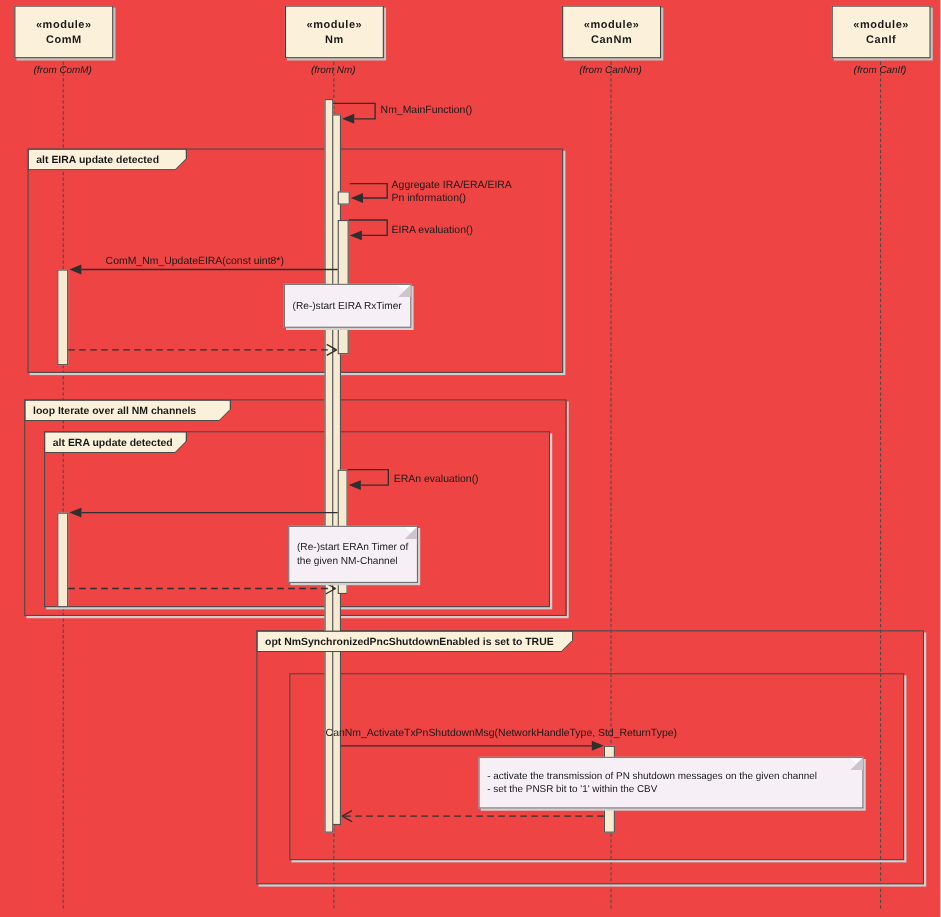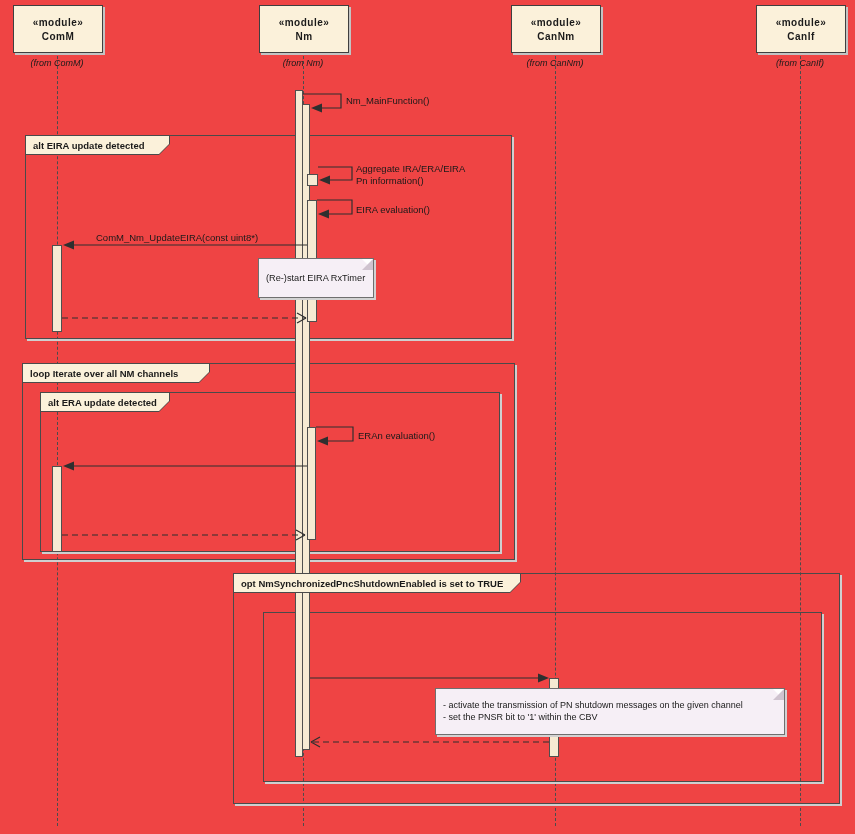--- a/index.html
+++ b/index.html
@@ -166,25 +166,32 @@
       </g>
     </g>
   </svg>
 
   <div class="mlabel" style="left:346px;top:95px;">Nm_MainFunction()</div>
   <div class="mlabel" style="left:356px;top:163px;">Aggregate IRA/ERA/EIRA</div>
   <div class="mlabel" style="left:356px;top:175px;">Pn information()</div>
   <div class="mlabel" style="left:356px;top:204px;">EIRA evaluation()</div>
   <div class="mlabel" style="left:96px;top:232px;">ComM_Nm_UpdateEIRA(const uint8*)</div>
   <div class="mlabel" style="left:358px;top:430px;">ERAn evaluation()</div>
+  <div class="mlabel" style="left:296px;top:661px;">CanNm_ActivateTxPnShutdownMsg(NetworkHandleType, Std_ReturnType)</div>
 
   <div class="note" style="left:258px;top:258px;width:114px;height:38px;">
     <div class="fold"></div>
     <div class="fold2"></div>
     <div class="ntxt" style="top:13px;">(Re-)start EIRA RxTimer</div>
+  </div>
+  <div class="note" style="left:262px;top:478px;width:116px;height:50px;">
+    <div class="fold"></div>
+    <div class="fold2"></div>
+    <div class="ntxt" style="top:12px;">(Re-)start ERAn Timer of</div>
+    <div class="ntxt" style="top:25px;">the given NM-Channel</div>
   </div>
   <div class="note" style="left:435px;top:688px;width:348px;height:45px;font-size:9px;">
     <div class="fold"></div>
     <div class="fold2"></div>
     <div class="ntxt" style="top:10px;">- activate the transmission of PN shutdown messages on the given channel</div>
     <div class="ntxt" style="top:22px;">- set the PNSR bit to '1' within the CBV</div>
   </div>
 
 </div>
 

